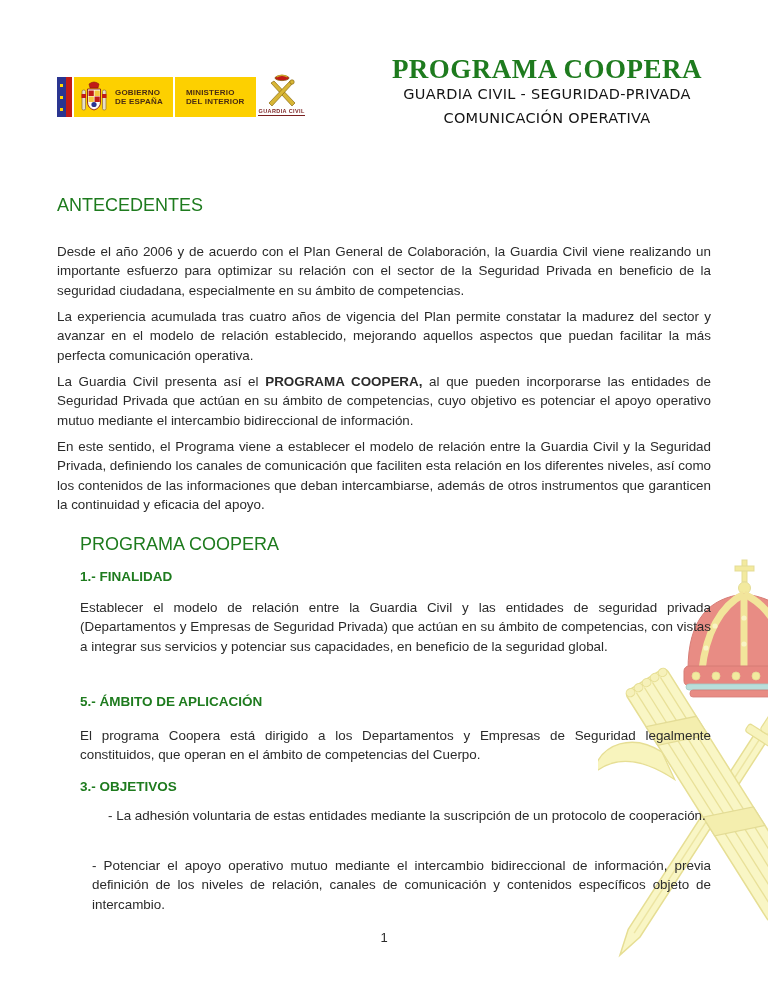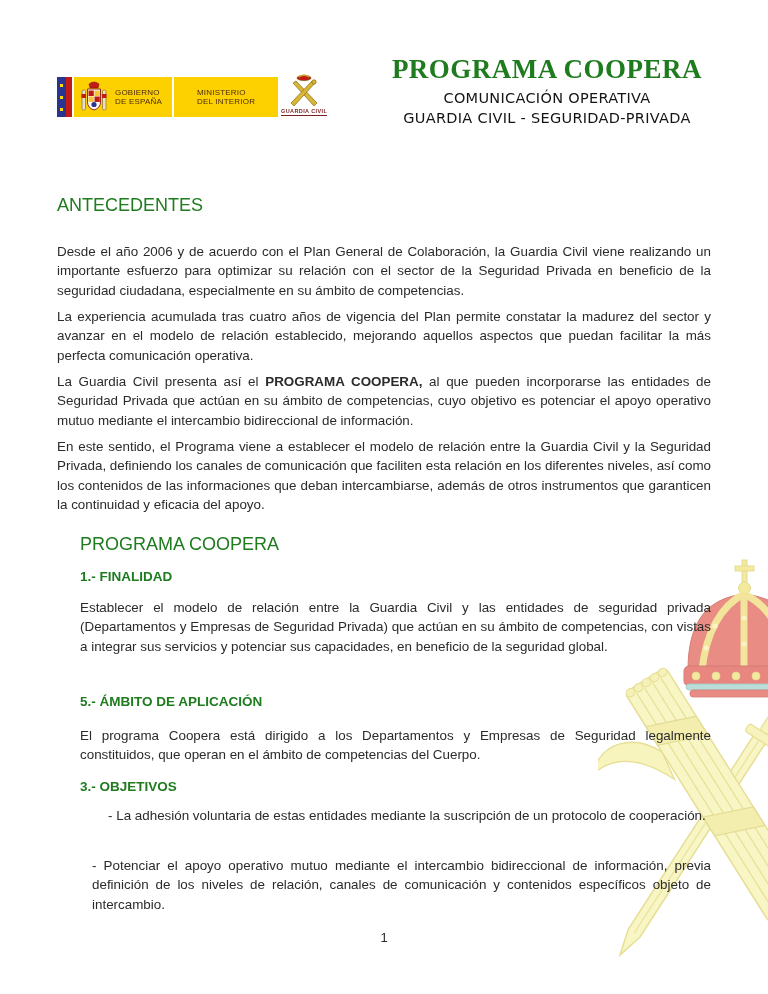--- a/index.html
+++ b/index.html
@@ -8,22 +8,22 @@
     background:#ffffff; overflow:hidden;
     font-family:"Liberation Sans", sans-serif;
   }
   
   .logos { position:absolute; left:57px; top:73px; height:47px; display:flex; align-items:center; }
   .eu-strip { position:relative; width:9px; height:40px; background:#2a3590; }
   .eu-strip .dot { position:absolute; left:3px; width:3px; height:3px; background:#ffd500; }
   .red-strip { width:6px; height:40px; background:#c11b17; }
   .gap2 { width:2px; height:40px; background:#ffffff; }
   .gov-box { height:40px; background:#fdd000; display:flex; align-items:center; padding:0 10px 0 5px; }
-  .ministry-box { height:40px; background:#fdd000; margin-left:2px; display:flex; align-items:center; padding:0 23px; }
-  .logo-text { font-size:8px; font-weight:normal; color:#4a2c12; line-height:9px; letter-spacing:0.2px; }
+  .ministry-box { height:40px; background:#fdd000; margin-left:2px; display:flex; align-items:center; padding:0 11px; }
+  .logo-text { font-size:8px; font-weight:bold; color:#4a2c12; line-height:9px; letter-spacing:0.2px; }
   .gov-box .logo-text { margin-left:6px; }
   .gc-box { height:47px; width:46px; margin-left:3px; background:#ffffff;
             display:flex; flex-direction:column; align-items:center; justify-content:flex-start; }
   .gc-label { font-size:5.5px; font-weight:bold; color:#7a1f1f; letter-spacing:0.4px;
               border-bottom:1px solid #7a1f1f; padding-bottom:1px; white-space:nowrap; margin-top:-1px; }
   
   .title-block { position:absolute; left:372px; top:55px; width:350px; text-align:center; }
   .doc-title { font-family:"Liberation Serif", serif; font-weight:bold; font-size:27px; line-height:29px;
                color:#1e7b1e; letter-spacing:0.5px; white-space:nowrap; }
   .doc-sub { font-family:"DejaVu Sans", sans-serif; font-size:14.5px; line-height:20px; color:#141414;
@@ -141,22 +141,22 @@
           <path d="M 29 10 L 8 33 L 5 30 L 26 8 Z" fill="#d8b636"></path>
         </g>
         <circle cx="28" cy="9" r="2.2" fill="#d8b636" stroke="#8a6a10" stroke-width="0.7"></circle>
       </svg>
       <div class="gc-label">GUARDIA CIVIL</div>
     </div>
   </div>
 
   <div class="title-block">
     <div class="doc-title">PROGRAMA COOPERA</div>
+    <div class="doc-sub">GUARDIA CIVIL - SEGURIDAD-PRIVADA</div>
     <div class="doc-sub doc-sub1">COMUNICACIÓN OPERATIVA</div>
-    <div class="doc-sub">GUARDIA CIVIL - SEGURIDAD-PRIVADA</div>
   </div>
 
   <h2 class="h-green" style="left:57px; top:195px;">ANTECEDENTES</h2>
 
   <p class="para w-full" style="left:57px; top:229px;">Desde el año 2006 y de acuerdo con el Plan General de Colaboración, la Guardia Civil viene realizando un importante esfuerzo para optimizar su relación con el sector de la Seguridad Privada en beneficio de la seguridad ciudadana, especialmente en su ámbito de competencias.</p>
 
   <p class="para w-full" style="left:57px; top:294px;">La experiencia acumulada tras cuatro años de vigencia del Plan permite constatar la madurez del sector y avanzar en el modelo de relación establecido, mejorando aquellos aspectos que puedan facilitar la más perfecta comunicación operativa.</p>
 
   <p class="para w-full" style="left:57px; top:359px;"><span>La Guardia Civil presenta así el </span><b>PROGRAMA COOPERA,</b><span> al que pueden incorporarse las entidades de Seguridad Privada que actúan en su ámbito de competencias, cuyo objetivo es potenciar el apoyo operativo mutuo mediante el intercambio bidireccional de información.</span></p>
 

